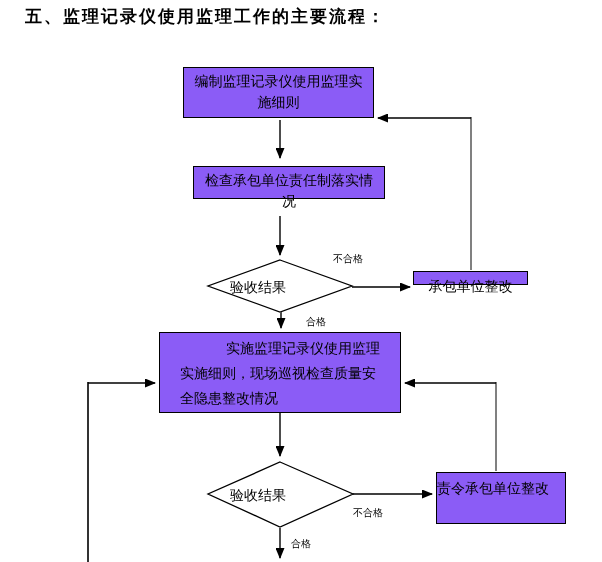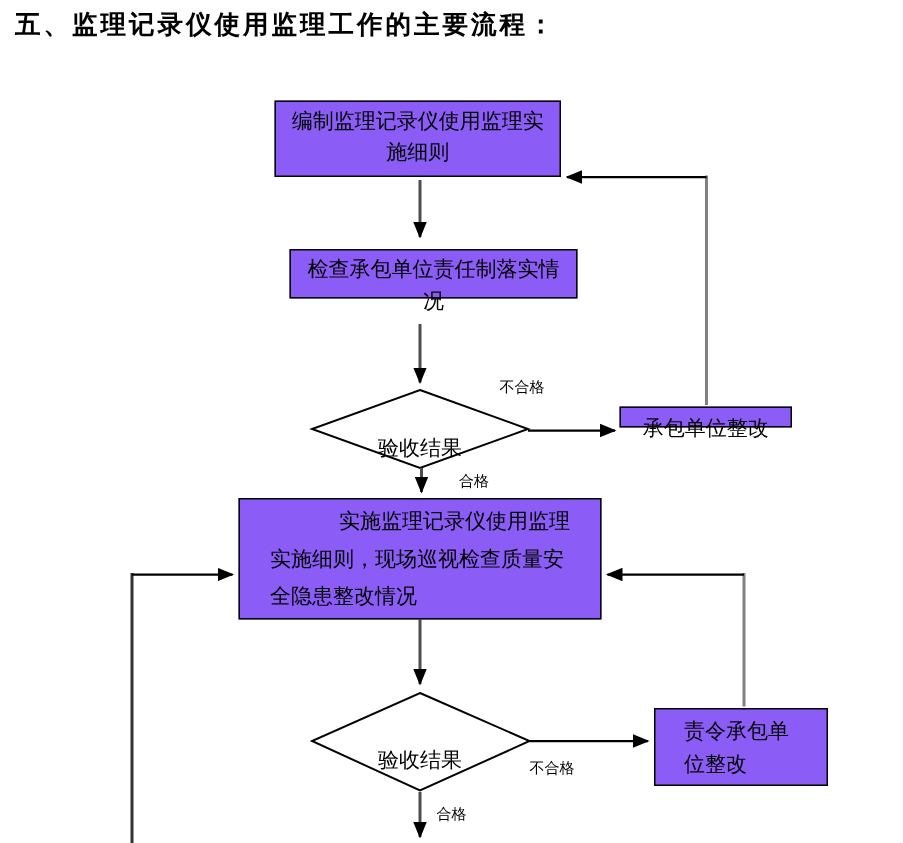--- a/index.html
+++ b/index.html
@@ -7,21 +7,21 @@
     position: relative;
     width: 602px;
     height: 562px;
     background: #ffffff;
     font-family: "DejaVu Sans", sans-serif;
     color: #000000;
     overflow: hidden;
   }
   .title {
     position: absolute;
-    left: 10px;
+    left: 25px;
     top: 5px;
     margin: 0;
     font-size: 17px;
     font-weight: bold;
     letter-spacing: 2px;
     white-space: nowrap;
   }
   .connectors {
     position: absolute;
     left: 0; top: 0;
@@ -39,28 +39,27 @@
     background: #8b5cf6;
     font-size: 14px;
     line-height: 21px;
     text-align: center;
     padding: 3px 5px;
   }
   #box-compile   { left:183px; top:67px;  width:191px; height:51px; }
   #box-check     { left:193px; top:166px; width:192px; height:33px; }
   #box-rectify1  { left:413px; top:271px; width:115px; height:14px; line-height:25px; padding:2px 4px; }
   #box-implement { left:159px; top:332px; width:242px; height:81px; text-align:left; line-height:25px; padding:3px 20px; text-indent:46px; }
-  #box-rectify2  { left:436px; top:472px; width:116px; height:52px; text-align:left; line-height:22px; padding:4px 19px; }
+  #box-rectify2  { left:436px; top:472px; width:130px; height:52px; text-align:left; line-height:22px; padding:4px 0; }
   .diamond-label {
     position: absolute;
     width: 100px;
-    text-align: center;
+    text-align: left;
     font-size: 14px;
     line-height: 16px;
-    margin-top: 12px;
   }
   #dlabel1 { left:230px; top:279px; }
   #dlabel2 { left:230px; top:487px; }
   .edge-label {
     position: absolute;
     font-size: 10px;
     line-height: 16px;
     white-space: nowrap;
   }
   #label-fail1 { left:333px; top:251px; }

